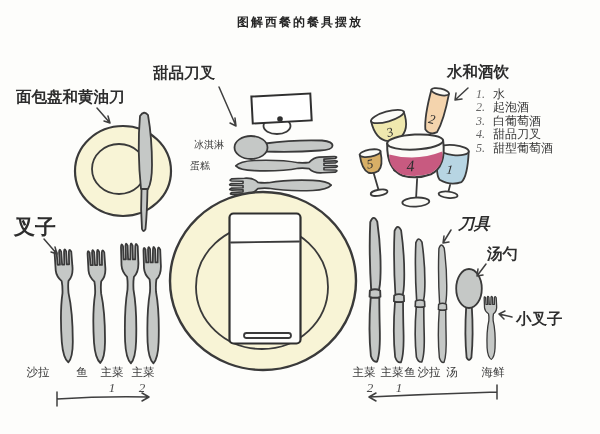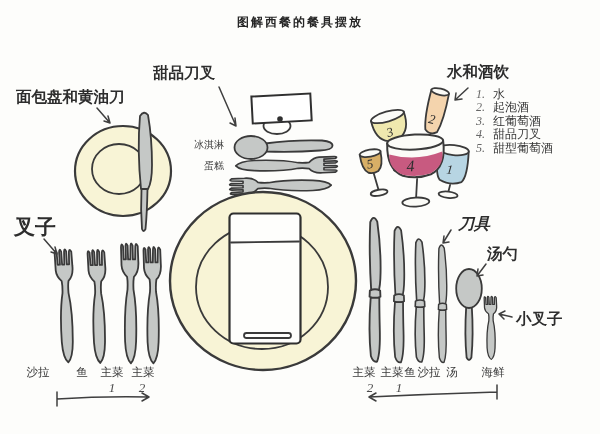--- a/index.html
+++ b/index.html
@@ -160,27 +160,27 @@
 
   <path class="arr" d="M57,392 L57,406 M57,399 Q103,396 149,397 M149,397 L142,393 M149,397 L142,401"></path>
   <path class="arr" d="M497,385 L497,399 M497,392 Q432,394 369,397 M369,397 L376,393 M369,397 L376,401"></path>
 </svg>
 
   <div class="title">图解西餐的餐具摆放</div>
 
   <div class="lbl sec" style="left:16px;top:88px;">面包盘和黄油刀</div>
   <div class="lbl sec" style="left:153px;top:64px;">甜品刀叉</div>
   <div class="lbl t2" style="left:178px;top:139px;width:46px;text-align:right;">冰淇淋</div>
-  <div class="lbl t2" style="left:178px;top:160px;width:46px;text-align:right;">蛋糕</div>
+  <div class="lbl t2" style="left:164px;top:160px;width:46px;text-align:right;">蛋糕</div>
 
   <div class="lbl sec" style="left:447px;top:63px;">水和酒饮</div>
   <div class="drinklist">
     <div class="drow"><span class="num">1.</span><span>水</span></div>
     <div class="drow"><span class="num">2.</span><span>起泡酒</span></div>
-    <div class="drow"><span class="num">3.</span><span>红葡萄酒</span></div>
+    <div class="drow"><span class="num">3.</span><span>白葡萄酒</span></div>
     <div class="drow"><span class="num">4.</span><span>甜品刀叉</span></div>
     <div class="drow"><span class="num">5.</span><span>甜型葡萄酒</span></div>
   </div>
 
   <div class="lbl sec" style="left:14px;top:215px;font-size:21px;">叉子</div>
   <div class="lbl t cx" style="left:38px;top:366px;">沙拉</div>
   <div class="lbl t cx" style="left:82px;top:366px;">鱼</div>
   <div class="lbl t cx" style="left:112px;top:366px;">主菜</div>
   <div class="lbl t cx" style="left:143px;top:366px;">主菜</div>
   <div class="lbl num cx" style="left:112px;top:381px;">1</div>

